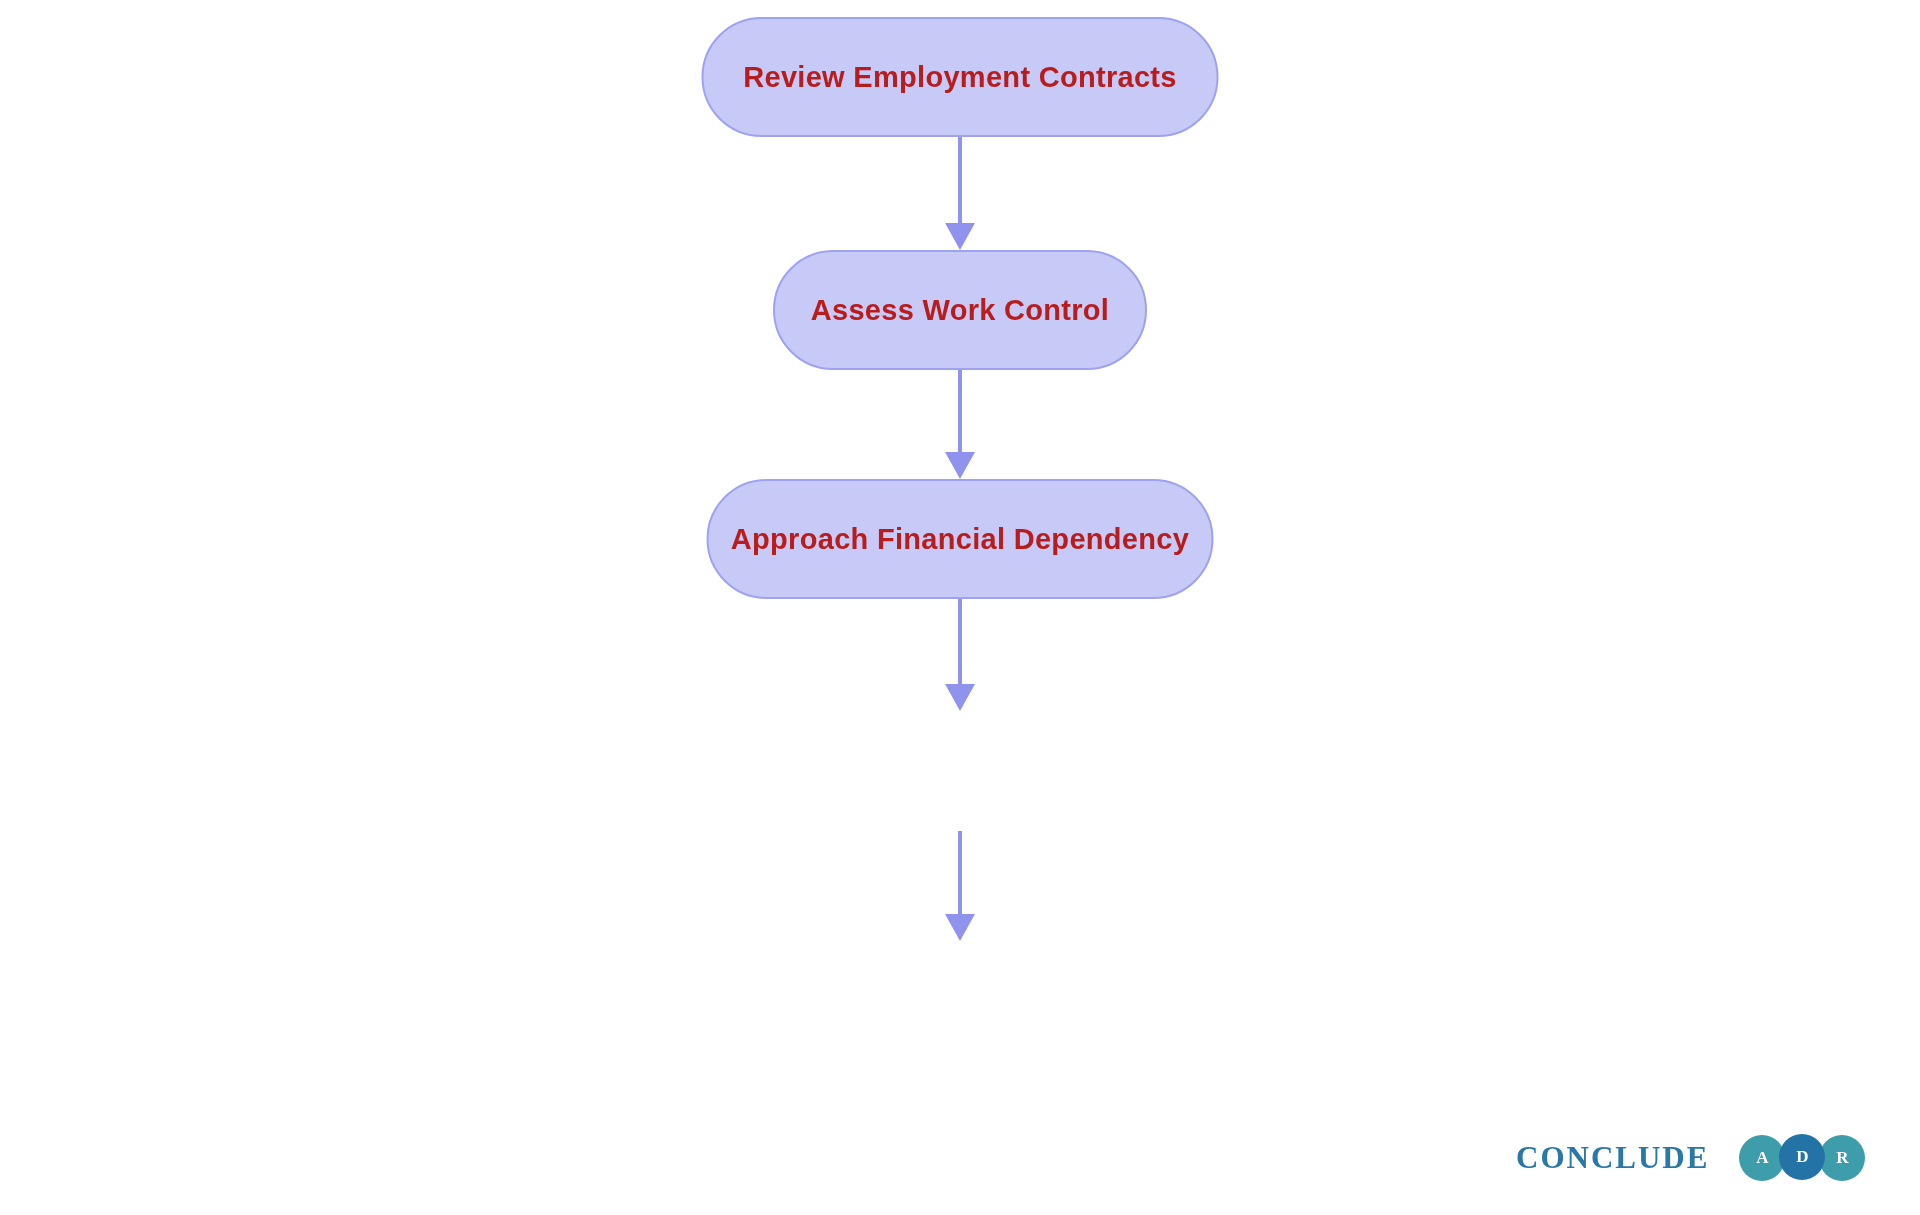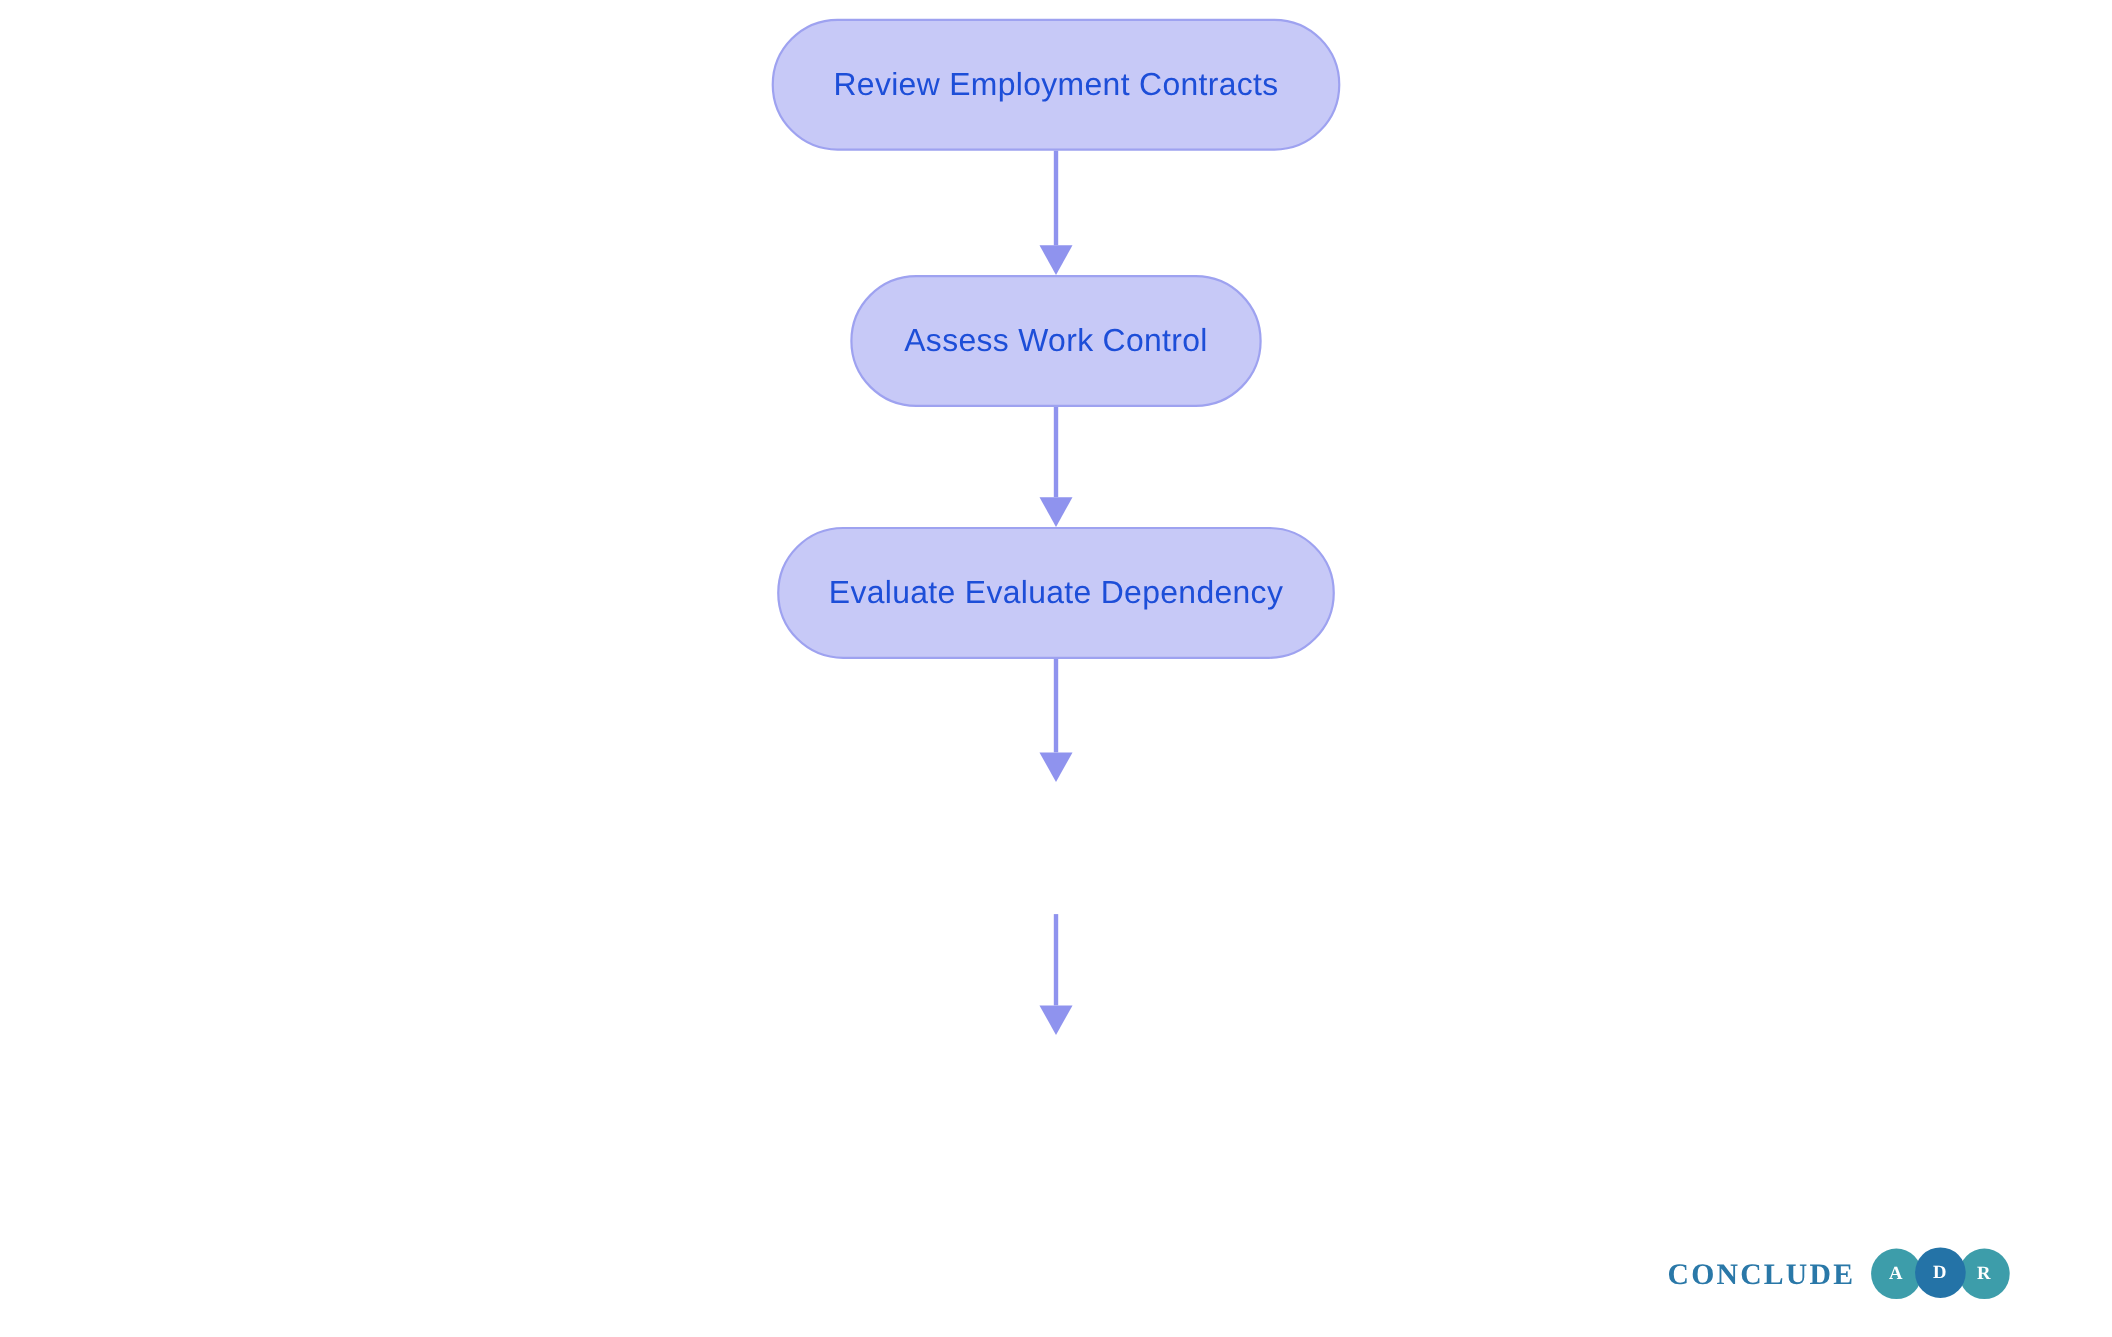--- a/index.html
+++ b/index.html
@@ -15,22 +15,22 @@
     height: 120px;
     background: #c7c9f7;
     border: 2px solid #9ea2f0;
     border-radius: 60px;
     display: flex;
     align-items: center;
     justify-content: center;
   }
   .node-label {
     font-size: 29px;
-    font-weight: 400;
-    color: #1d4ed8;
+    font-weight: 700;
+    color: #b91c1c;
     letter-spacing: 0.3px;
     white-space: nowrap;
   }
 
   .node-1 { top: 17px;  width: 517px; }
   .node-2 { top: 250px; width: 374px; }
   .node-3 { top: 479px; width: 507px; }
   .node-4 { top: 711px; width: 347px; }
   .node-5 { top: 941px; width: 362px; }
 
@@ -65,24 +65,24 @@
     position: absolute;
     left: 1516px;
     top: 1134px;
     height: 48px;
     display: flex;
     align-items: center;
   }
   .logo-text {
     font-family: "Liberation Serif", "DejaVu Serif", serif;
     font-weight: 700;
-    font-size: 27px;
+    font-size: 31px;
     color: #2a78a8;
     letter-spacing: 2px;
-    margin-right: 14px;
+    margin-right: 30px;
   }
   .logo-badges {
     display: flex;
     align-items: center;
     height: 46px;
   }
   .badge {
     width: 46px;
     height: 46px;
     border-radius: 50%;
@@ -116,21 +116,21 @@
   <div class="node node-2">
     <span class="node-label">Assess Work Control</span>
   </div>
 
   <div class="arrow arrow-2">
     <div class="arrow-line"></div>
     <div class="arrow-head"></div>
   </div>
 
   <div class="node node-3">
-    <span class="node-label">Evaluate Evaluate Dependency</span>
+    <span class="node-label">Approach Financial Dependency</span>
   </div>
 
   <div class="arrow arrow-3">
     <div class="arrow-line"></div>
     <div class="arrow-head"></div>
   </div>
 
 
   <div class="arrow arrow-4">
     <div class="arrow-line"></div>

